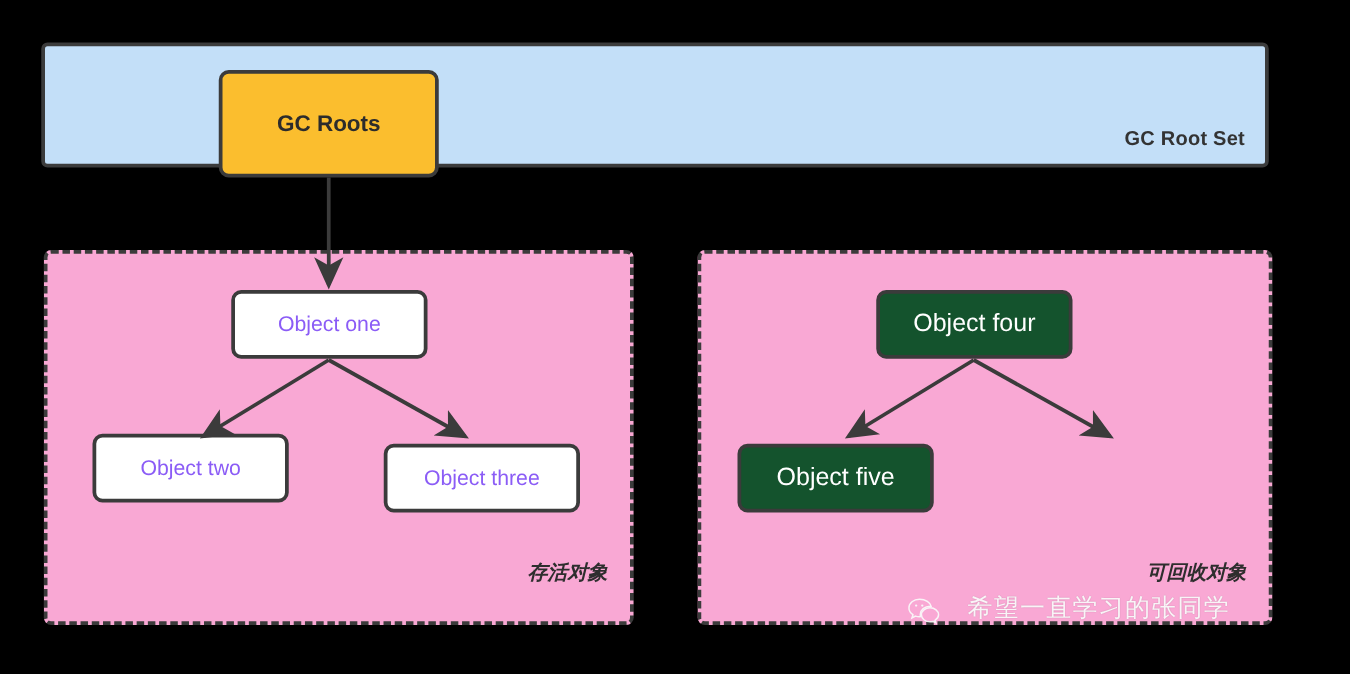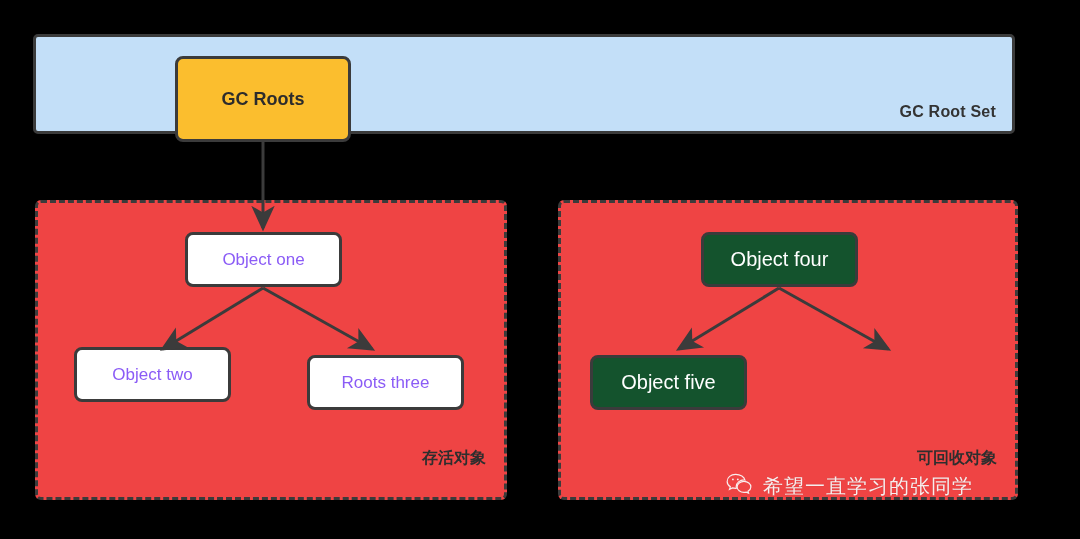--- a/index.html
+++ b/index.html
@@ -67,25 +67,26 @@
     background: #14532d;
     color: #FFFFFF;
     font-size: 20px;
     font-weight: normal;
   }
 
   
   .panel {
     position: absolute;
     box-sizing: border-box;
-    background: #ef4444;
+    background: #f9a8d4;
     border: 3px dashed #3B3B3B;
     border-radius: 6px;
     top: 200px;
     height: 300px;
+    font-style: italic;
   }
   .panel-live   { left: 35px;  width: 472px; }
   .panel-garbage{ left: 558px; width: 460px; padding-left: 44px; }
   .panel-label {
     position: absolute;
     right: 18px;
     bottom: 28px;
     font-size: 16px;
     font-weight: bold;
     color: #2E2E2E;
@@ -101,22 +102,22 @@
     height: 539px;
     pointer-events: none;
   }
 
   
   .watermark {
     position: absolute;
     left: 726px;
     top: 473px;
     display: flex;
-    align-items: flex-start;
-    gap: 11px;
+    align-items: flex-end;
+    gap: 22px;
     opacity: 0.93;
     pointer-events: none;
   }
   .watermark-text {
     font-size: 20px;
     color: #FAFAFA;
     font-family: "DejaVu Sans", "Liberation Sans", sans-serif;
     letter-spacing: 1px;
     white-space: nowrap;
     text-shadow: 0 0 1px rgba(0,0,0,0.25);
@@ -146,21 +147,21 @@
 
   <div class="node live" style="left:185px; top:232px; width:157px; height:55px;">
     <span>Object one</span>
   </div>
 
   <div class="node live" style="left:74px; top:347px; width:157px; height:55px;">
     <span>Object two</span>
   </div>
 
   <div class="node live" style="left:307px; top:355px; width:157px; height:55px;">
-    <span>Roots three</span>
+    <span>Object three</span>
   </div>
 
   <div class="panel panel-garbage">
     <div class="panel-label">可回收对象</div>
   </div>
 
   <div class="node garbage" style="left:701px; top:232px; width:157px; height:55px;">
     <span>Object four</span>
   </div>
 

